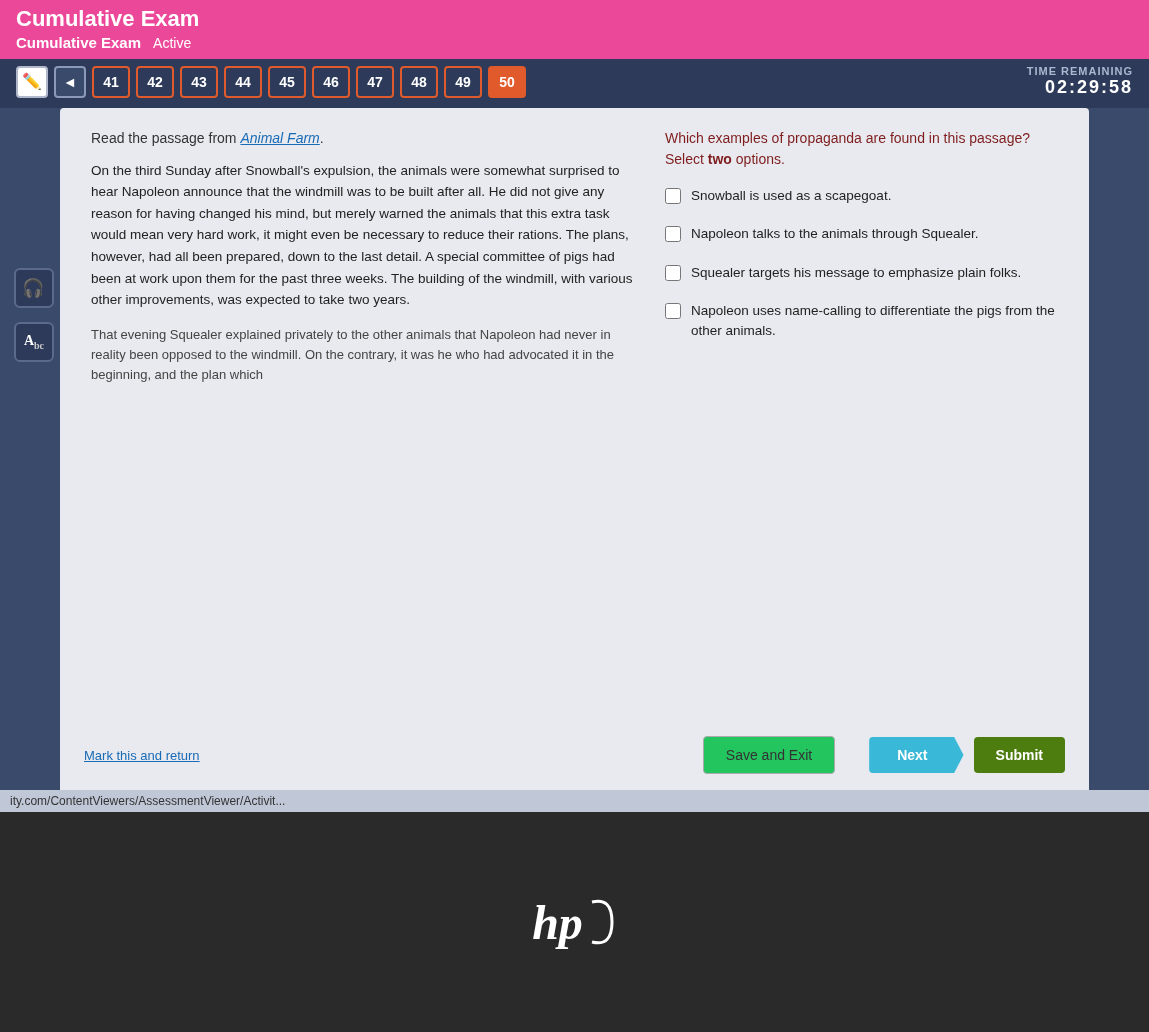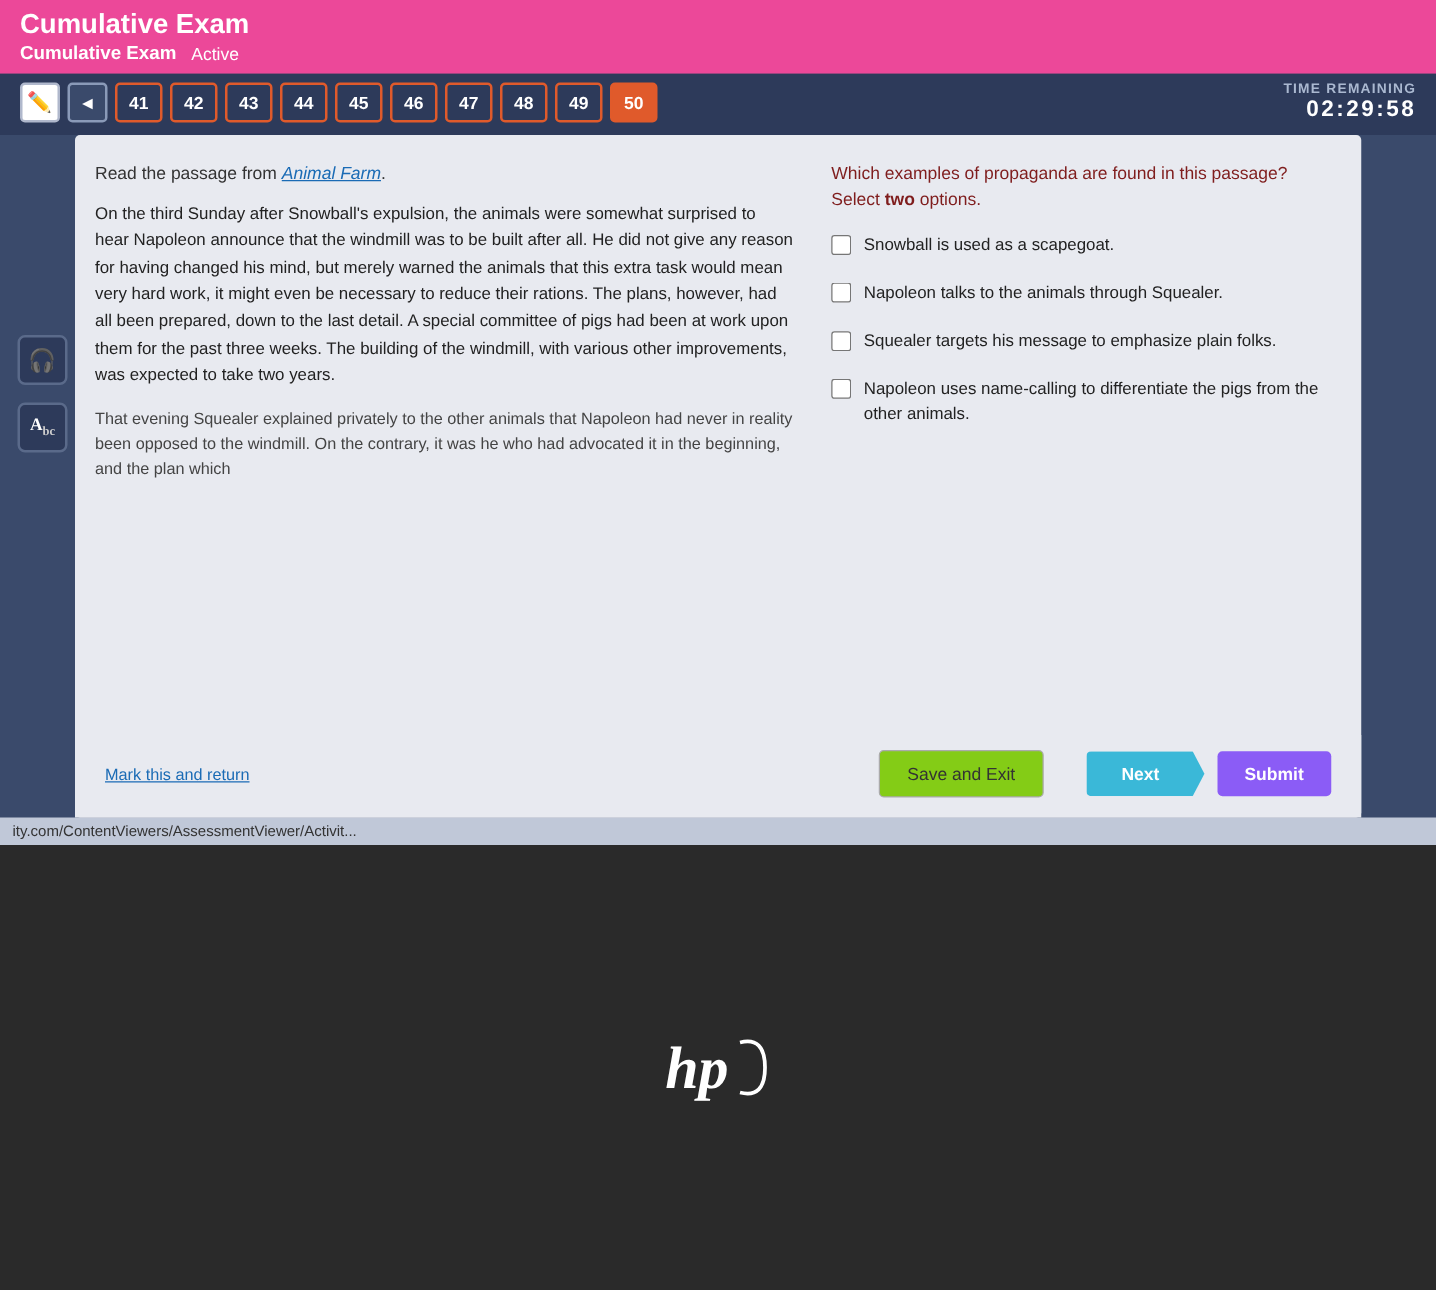--- a/index.html
+++ b/index.html
@@ -152,21 +152,21 @@
       border-radius: 4px;
       display: flex;
       flex-direction: column;
       flex: 1;
       position: relative;
     }
 
     .content-area {
       display: flex;
       flex: 1;
-      padding: 20px 24px 10px 16px;
+      padding: 20px 24px 10px 31px;
       gap: 30px;
     }
 
     .left-panel {
       flex: 1;
       font-size: 14px;
       color: #222;
       line-height: 1.55;
     }
 
@@ -250,21 +250,21 @@
       border: none;
     }
 
     .footer-buttons {
       display: flex;
       gap: 10px;
       align-items: center;
     }
 
     .btn-save-exit {
-      background: #84cc16;
+      background: #22c55e;
       border: 1px solid #aaa;
       border-radius: 4px;
       padding: 10px 22px;
       font-size: 14px;
       color: #333;
       cursor: pointer;
     }
 
     .btn-next {
       background: #3ab8d8;
@@ -275,21 +275,21 @@
       color: white;
       cursor: pointer;
       font-weight: bold;
       position: relative;
       clip-path: polygon(0 0, 90% 0, 100% 50%, 90% 100%, 0 100%);
       padding-right: 36px;
       margin-left: 24px;
     }
 
     .btn-submit {
-      background: #8b5cf6;
+      background: #4d7c0f;
       border: none;
       border-radius: 4px;
       padding: 10px 22px;
       font-size: 14px;
       color: white;
       cursor: pointer;
       font-weight: bold;
     }
 
     .browser-bar {
@@ -298,21 +298,21 @@
       font-size: 12px;
       color: #333;
       display: flex;
       align-items: center;
       gap: 6px;
       margin-top: auto;
     }
 
     .hp-logo-area {
       background: #2a2a2a;
-      height: 356px;
+      height: 220px;
       display: flex;
       align-items: center;
       justify-content: center;
     }
 
     .hp-logo {
       color: white;
       font-size: 48px;
       font-style: italic;
       font-weight: bold;

